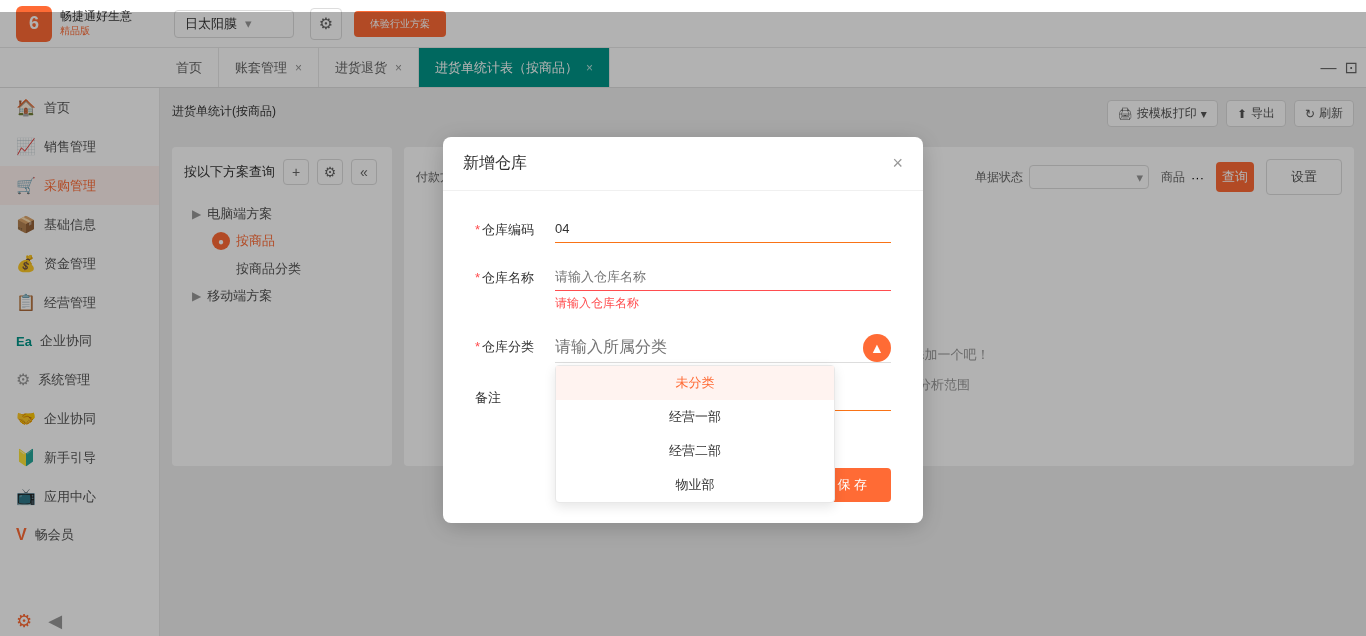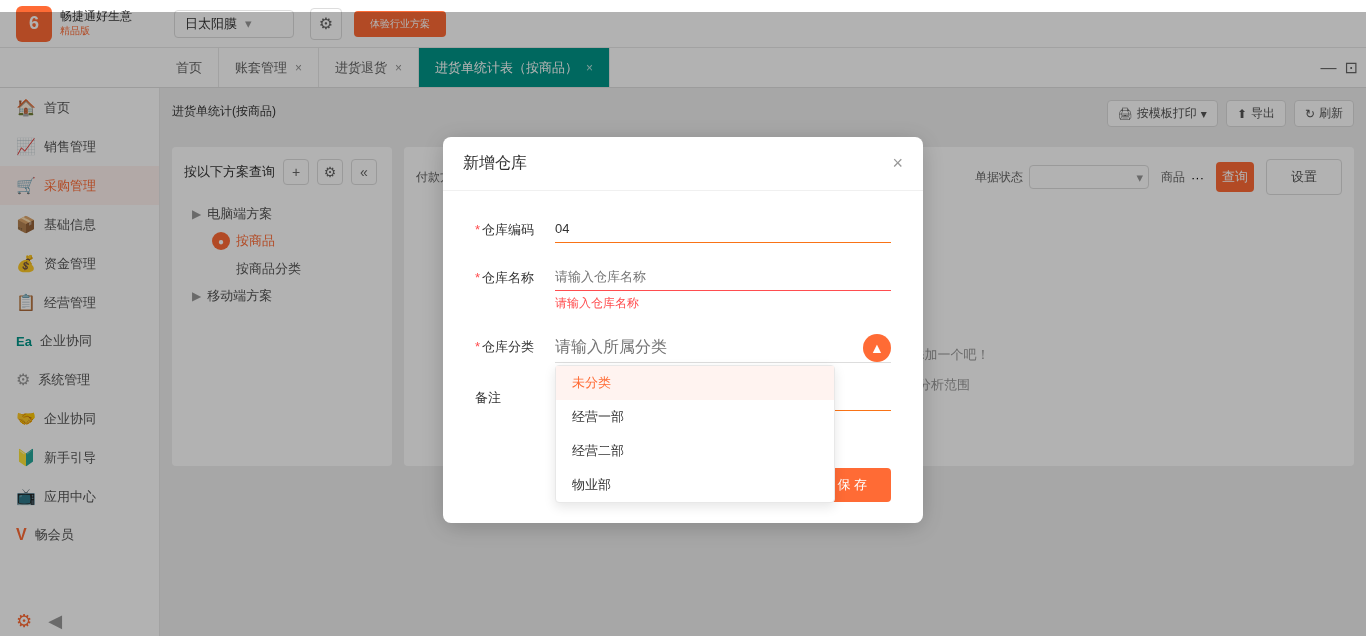--- a/index.html
+++ b/index.html
@@ -210,21 +210,21 @@
       width: 28px; height: 28px; background: #ff6b35; border-radius: 50%;
       display: flex; align-items: center; justify-content: center;
       cursor: pointer; color: #fff; font-size: 14px;
     }
 
     
     .category-dropdown {
       background: #fff; border: 1px solid #e8e8e8;
       border-radius: 4px; box-shadow: 0 4px 12px rgba(0,0,0,0.1);
       position: absolute; width: 280px; z-index: 200;
-      top: 100%; left: 0; margin-top: 2px;
+      top: 100%; left: 0; margin-top: 2px; text-align: center;
     }
     .dropdown-item {
       padding: 8px 16px; cursor: pointer; font-size: 13px; color: #333;
     }
     .dropdown-item.selected { background: #fff3f0; color: #ff6b35; }
 
     .modal-footer {
       padding: 12px 32px 20px;
       display: flex; align-items: center; justify-content: flex-end; gap: 12px;
     }

